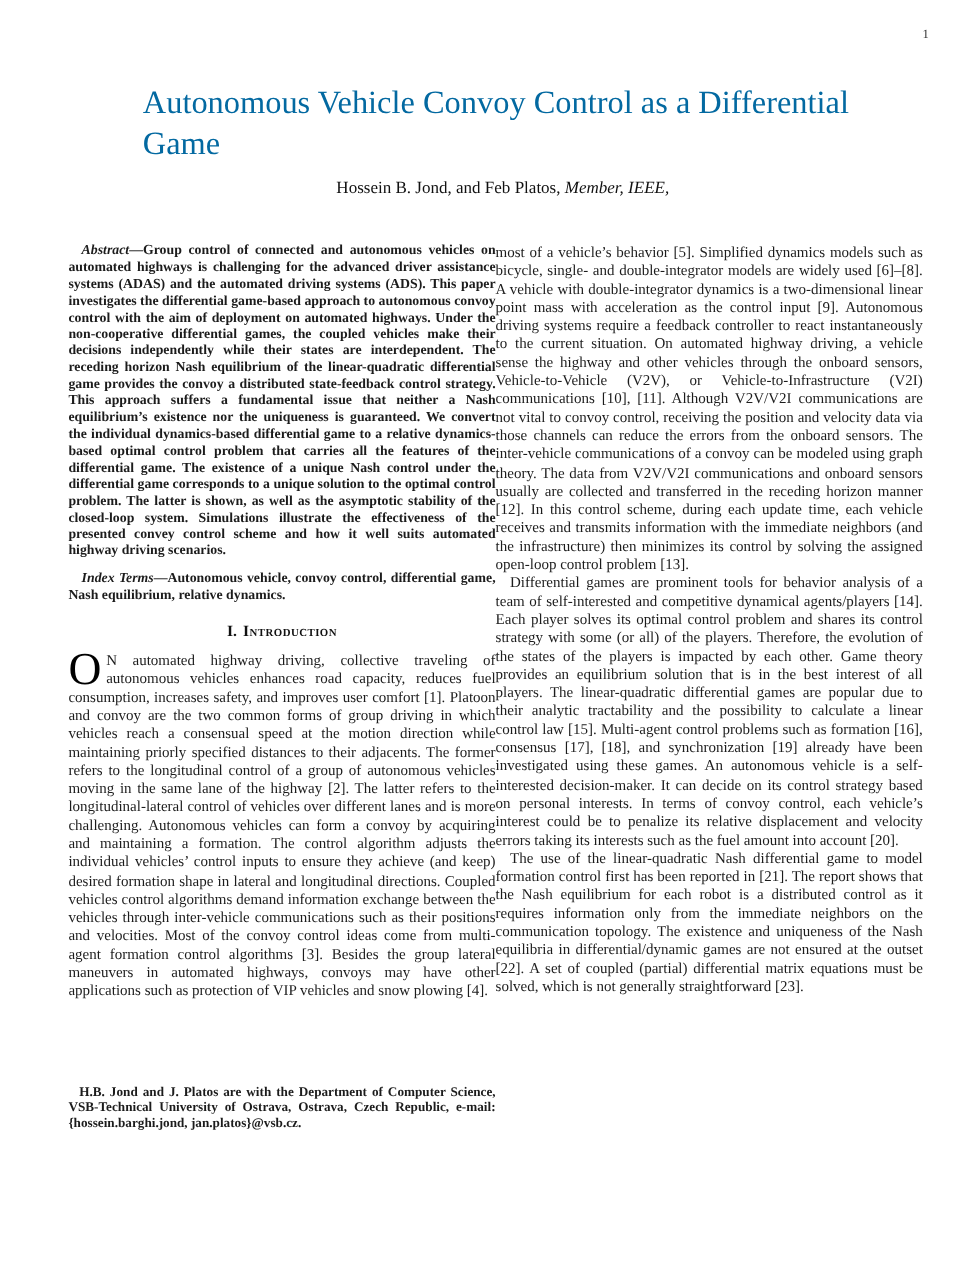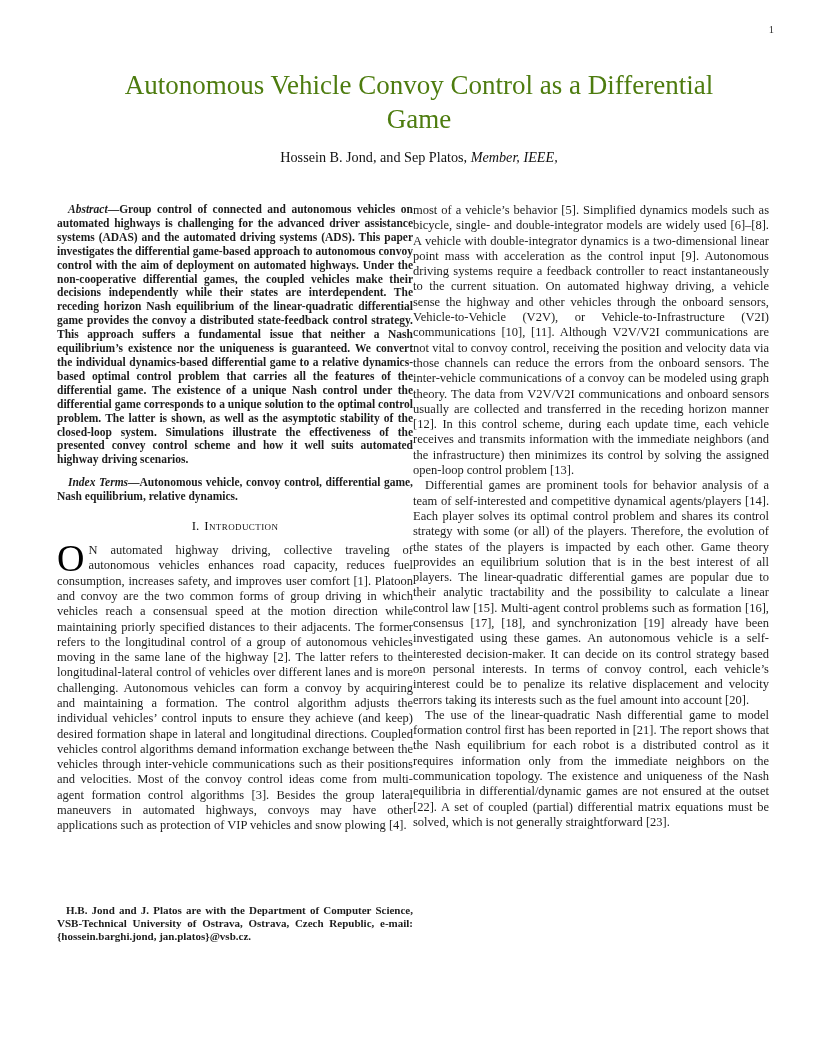--- a/index.html
+++ b/index.html
@@ -22,25 +22,24 @@
   .page-number {
     position: absolute;
     top: 24px;
     right: 42px;
     font-size: 10.5px;
     color: #333;
   }
   .paper-title {
     margin: 68px auto 0 auto;
     max-width: 600px;
-    text-align: center;
     font-size: 27px;
     line-height: 34px;
     font-weight: normal;
-    color: #4d7c0f;
+    color: #0369a1;
   }
   .authors {
     text-align: center;
     margin-top: 13px;
     font-size: 14.2px;
     line-height: 17px;
     color: #111;
   }
   .authors .membership { font-style: italic; }
   .columns {
@@ -63,21 +62,21 @@
     font-weight: bold;
     text-align: justify;
     text-indent: 11px;
   }
   .index-terms { margin-top: 9px; }
   .label-italic { font-style: italic; }
   .section-heading {
     margin: 14px 0 9px 0;
     text-align: center;
     font-size: 13px;
-    font-weight: normal;
+    font-weight: bold;
     color: #111;
   }
   .section-heading .sec-num { margin-right: 5px; }
   .smallcaps {
     font-variant: small-caps;
     letter-spacing: 0.4px;
   }
   .body-par {
     margin: 0;
     font-size: 12.5px;
@@ -105,21 +104,21 @@
 </head>
 <body>
 
 <div class="page">
 
   <div class="page-number">1</div>
 
   <h1 class="paper-title">Autonomous Vehicle Convoy Control as a Differential Game</h1>
 
   <div class="authors">
-    <span>Hossein B. Jond, and  Sep Platos, </span><span class="membership">Member, IEEE,</span>
+    <span>Hossein B. Jond, and  Feb Platos, </span><span class="membership">Member, IEEE,</span>
   </div>
 
   <div class="columns">
 
     <div class="col col-left">
 
       <p class="abstract"><span class="label-italic">Abstract</span><span>—Group control of connected and autonomous vehicles on automated highways is challenging for the advanced driver assistance systems (ADAS) and the automated driving systems (ADS). This paper investigates the differential game-based approach to autonomous convoy control with the aim of deployment on automated highways. Under the non-cooperative differential games, the coupled vehicles make their decisions independently while their states are interdependent. The receding horizon Nash equilibrium of the linear-quadratic differential game provides the convoy a distributed state-feedback control strategy. This approach suffers a fundamental issue that neither a Nash equilibrium’s existence nor the uniqueness is guaranteed. We convert the individual dynamics-based differential game to a relative dynamics-based optimal control problem that carries all the features of the differential game. The existence of a unique Nash control under the differential game corresponds to a unique solution to the optimal control problem. The latter is shown, as well as the asymptotic stability of the closed-loop system. Simulations illustrate the effectiveness of the presented convey control scheme and how it well suits automated highway driving scenarios.</span></p>
 
       <p class="index-terms"><span class="label-italic">Index Terms</span><span>—Autonomous vehicle, convoy control, differential game, Nash equilibrium, relative dynamics.</span></p>
 

